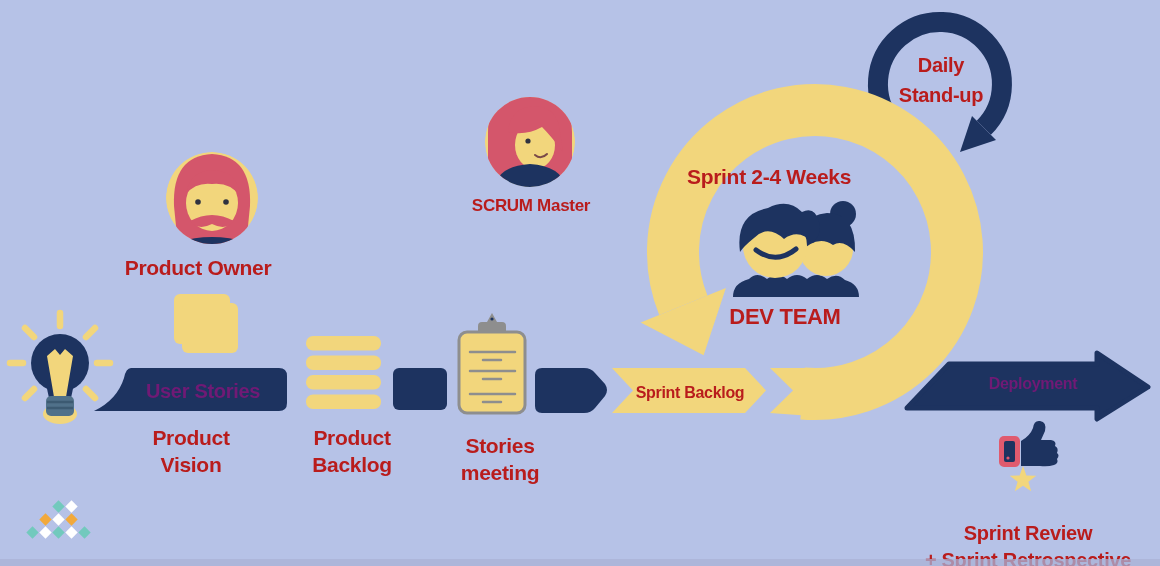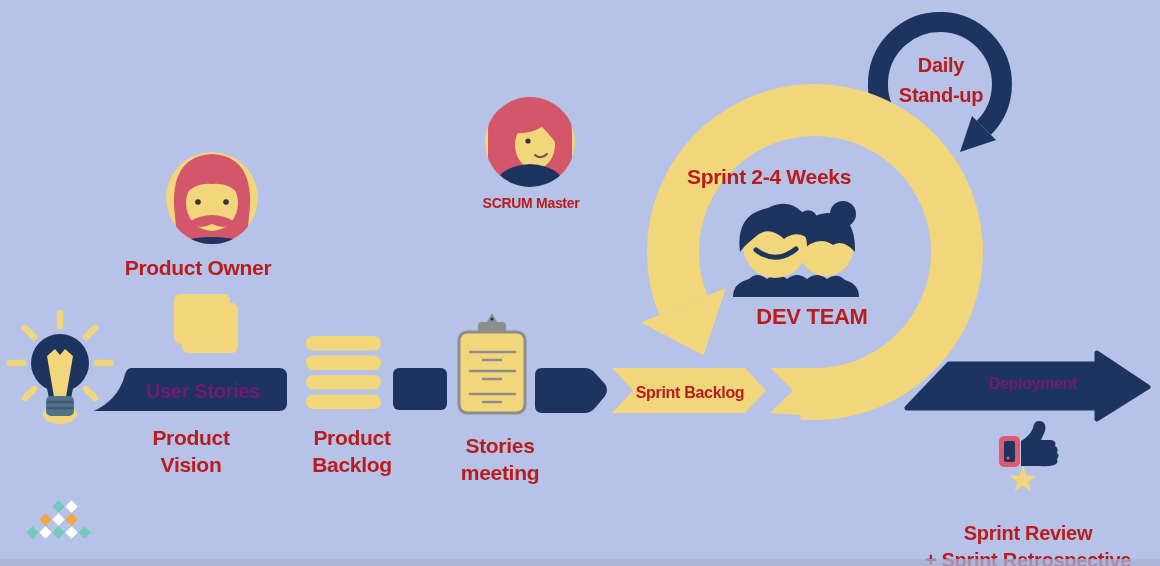--- a/index.html
+++ b/index.html
@@ -159,30 +159,30 @@
       <path d="M 32.5 526.3 L 38.7 532.5 L 32.5 538.7 L 26.3 532.5 Z" fill="#72c9bd"></path>
       <path d="M 45.5 526.3 L 51.7 532.5 L 45.5 538.7 L 39.3 532.5 Z" fill="#ffffff"></path>
       <path d="M 58.5 526.3 L 64.7 532.5 L 58.5 538.7 L 52.3 532.5 Z" fill="#72c9bd"></path>
       <path d="M 71.5 526.3 L 77.7 532.5 L 71.5 538.7 L 65.3 532.5 Z" fill="#ffffff"></path>
       <path d="M 84.5 526.3 L 90.7 532.5 L 84.5 538.7 L 78.3 532.5 Z" fill="#72c9bd"></path>
     </g>
   </svg>
 
   <div class="label" style="left:198px;top:255px;font-size:21px;">Product Owner</div>
 
-  <div class="label" style="left:531px;top:195px;font-size:14px;">SCRUM Master</div>
+  <div class="label" style="left:531px;top:195px;font-size:17px;">SCRUM Master</div>
 
   <div class="label two-line" style="left:941px;top:50px;font-size:20px;">
     <div style="line-height:30px;">Daily</div>
     <div style="line-height:30px;">Stand-up</div>
   </div>
 
   <div class="label" style="left:769px;top:164px;font-size:21px;">Sprint 2-4 Weeks</div>
 
-  <div class="label" style="left:812px;top:303px;font-size:22px;">DEV TEAM</div>
+  <div class="label" style="left:785px;top:303px;font-size:22px;">DEV TEAM</div>
 
   <div class="label white" style="left:203px;top:379px;font-size:20px;">User Stories</div>
 
   <div class="label two-line" style="left:191px;top:424px;font-size:21px;">
     <div>Product</div>
     <div>Vision</div>
   </div>
 
   <div class="label two-line" style="left:352px;top:424px;font-size:21px;">
     <div>Product</div>

